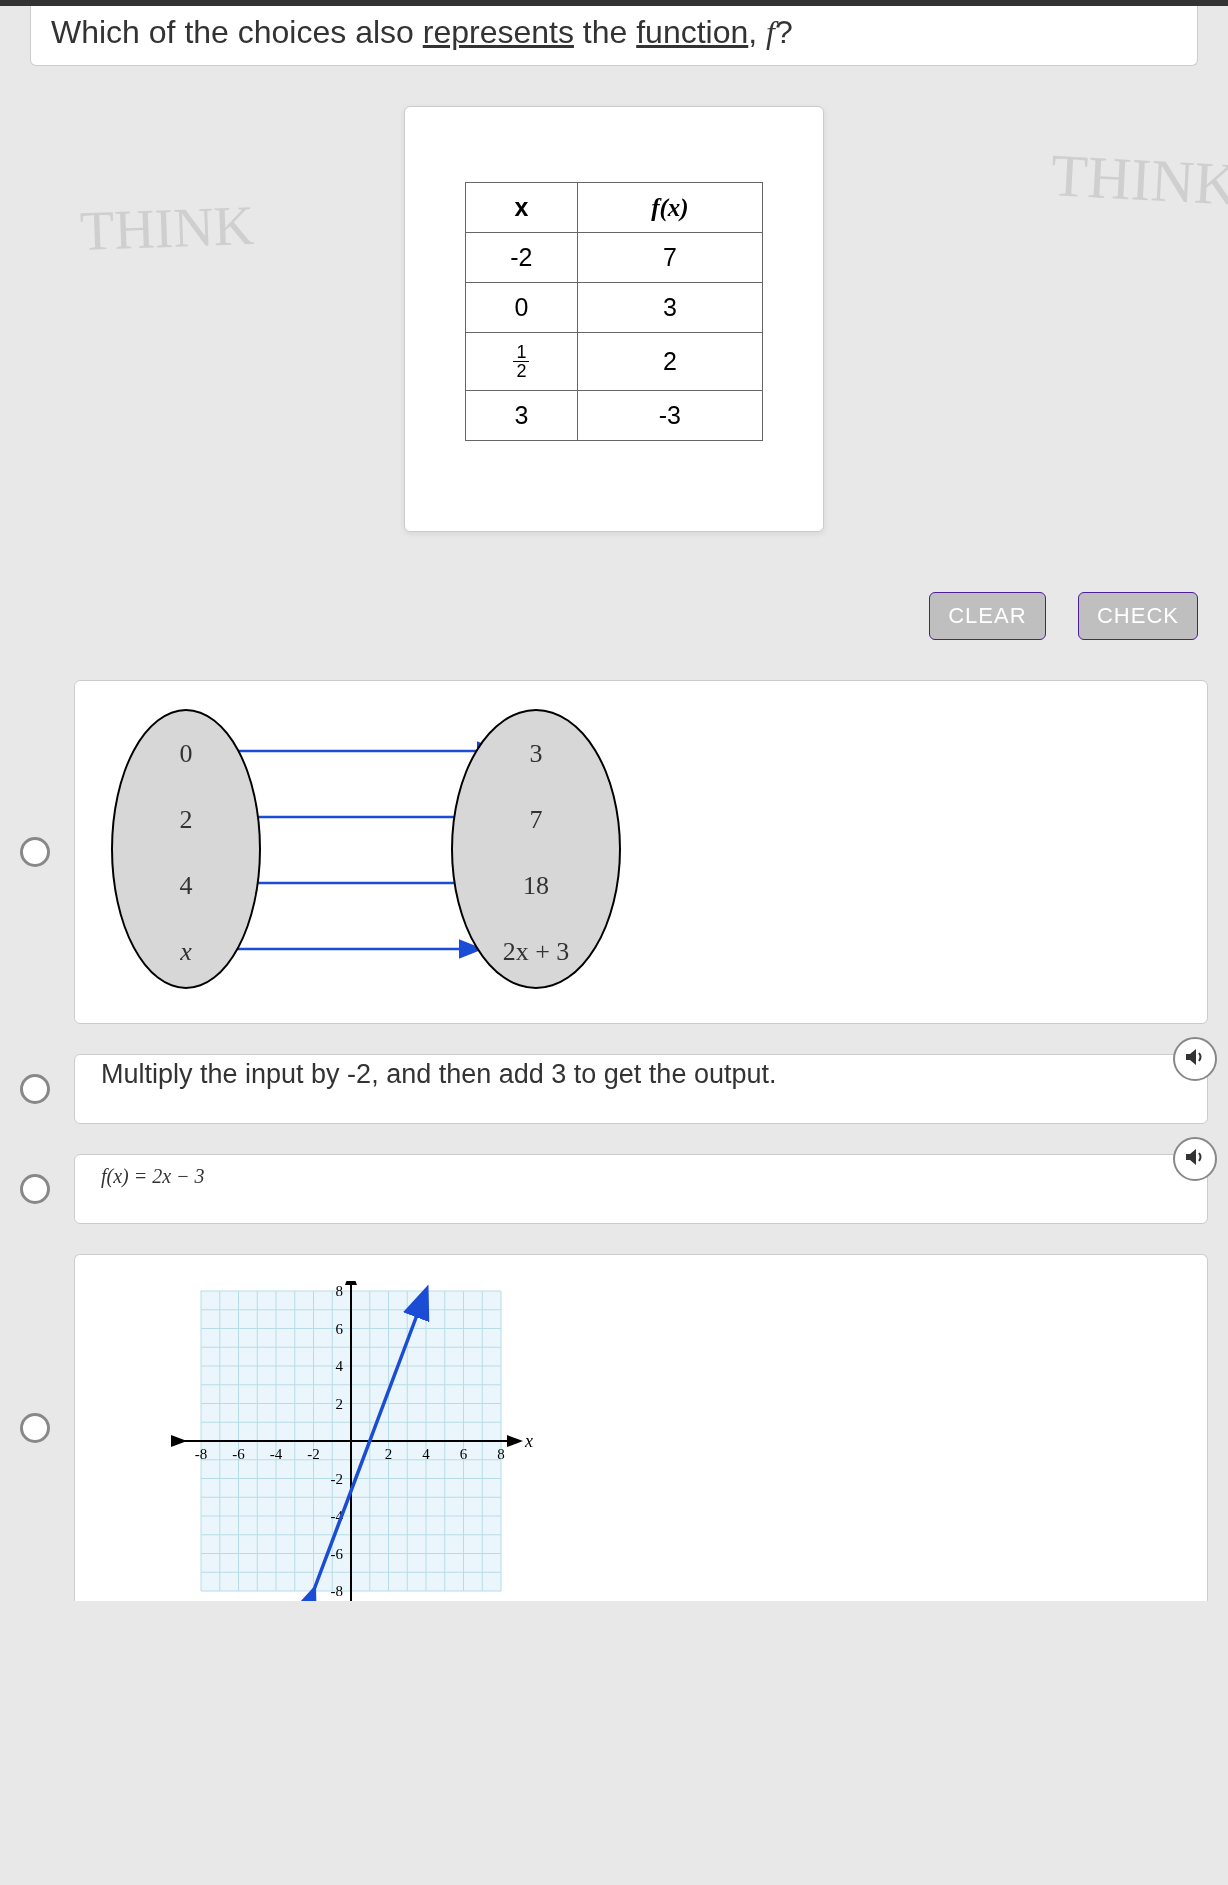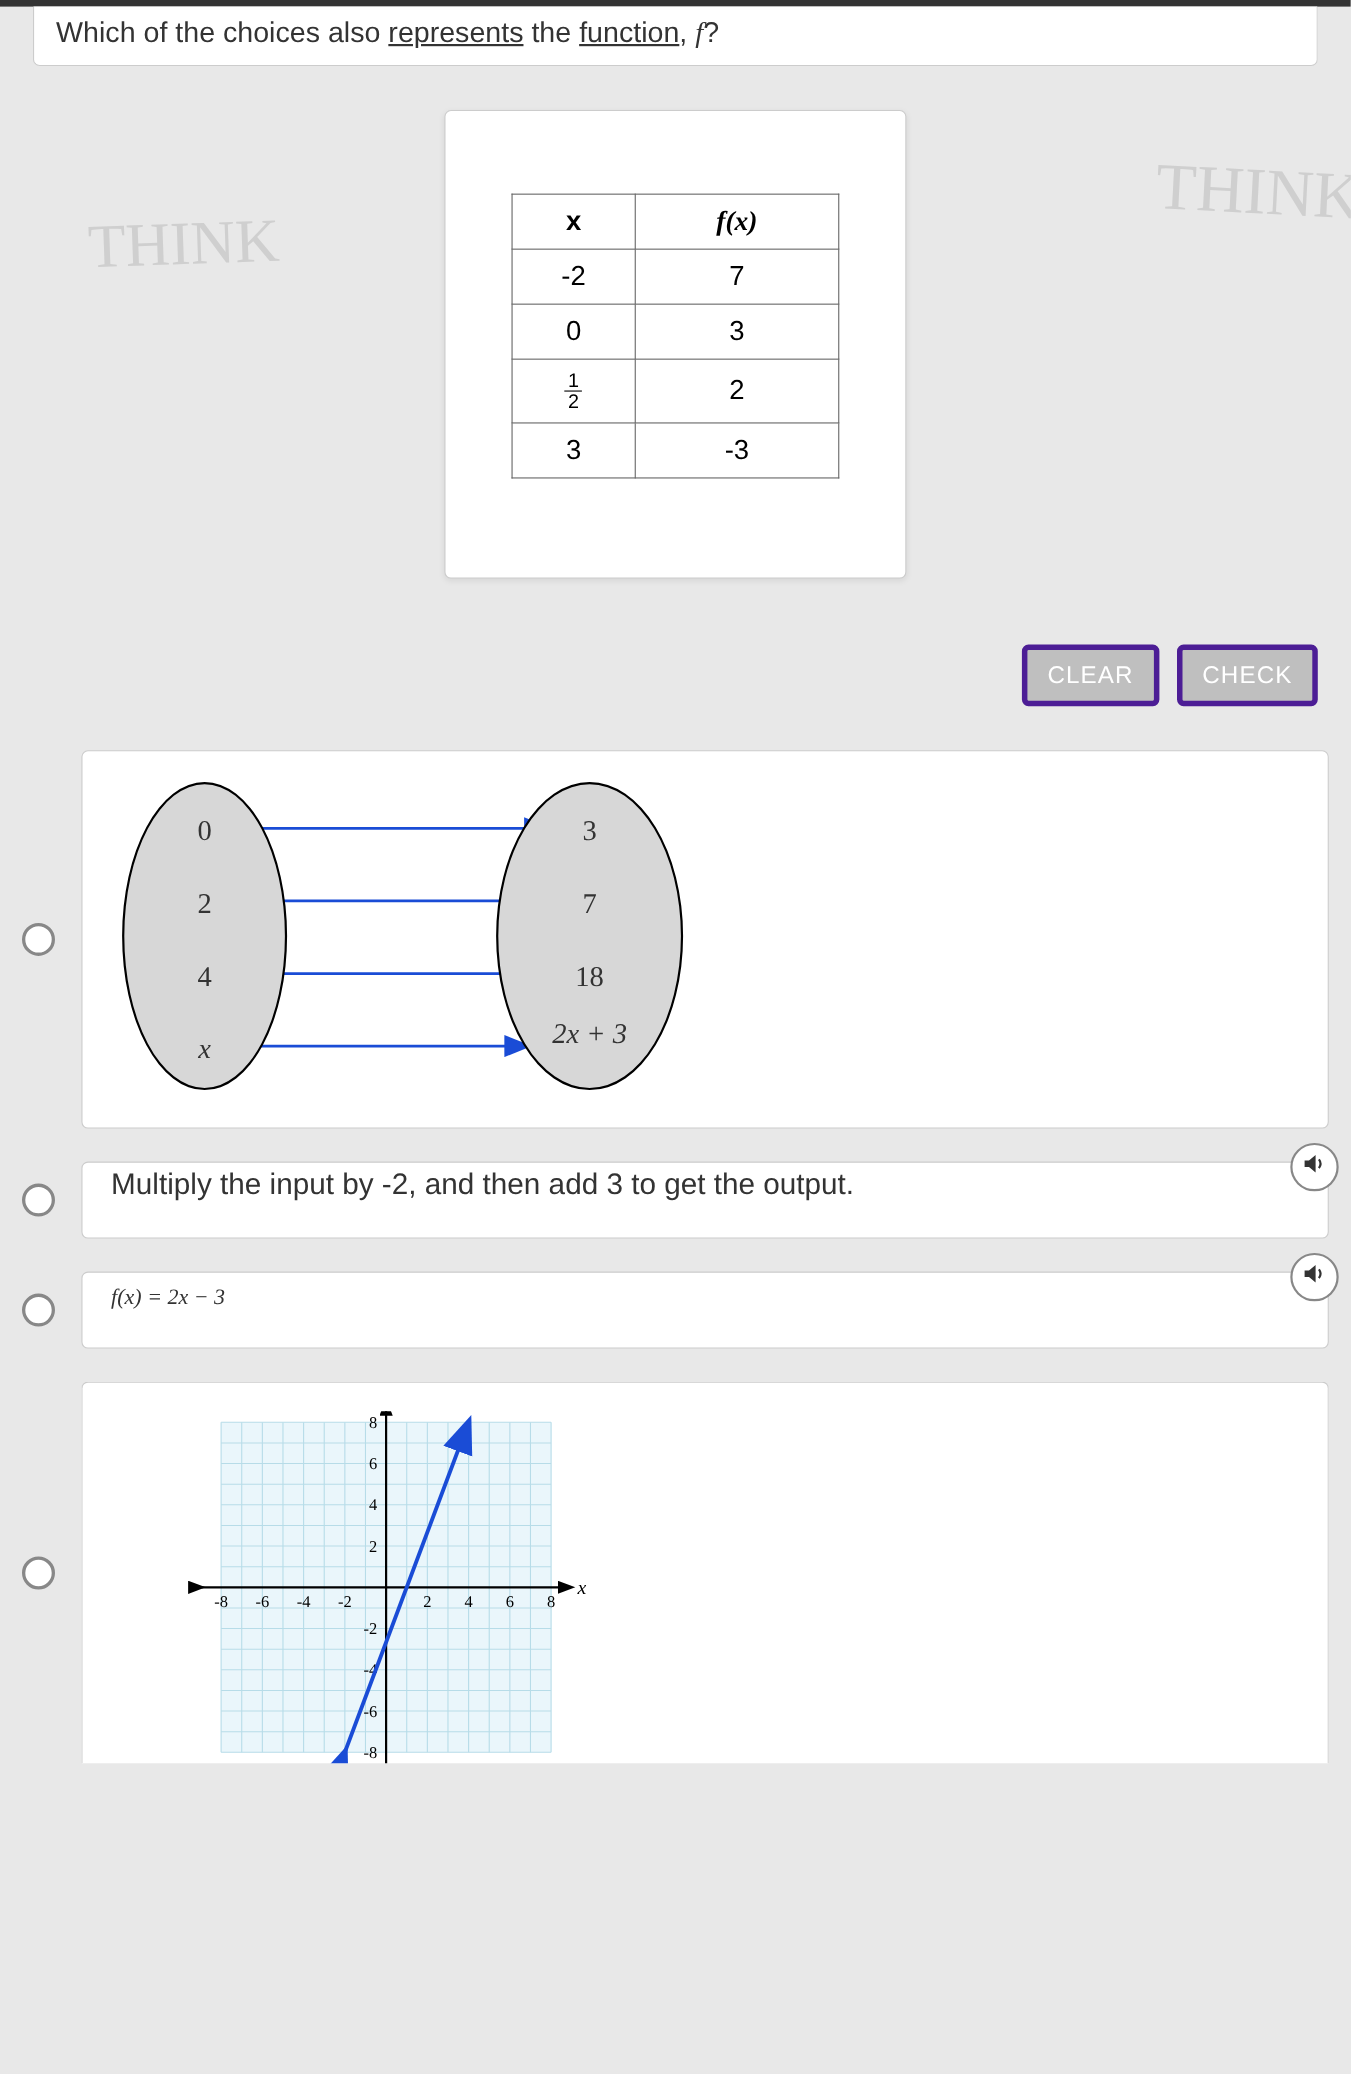--- a/index.html
+++ b/index.html
@@ -10,21 +10,21 @@
     position: relative;
   }
   .top-bar { height: 6px; background: #333; }
   .question-box {
     background: #fff;
     border: 1px solid #ccc;
     border-top: none;
     border-radius: 0 0 6px 6px;
     margin: 0 30px;
     padding: 8px 20px 14px 20px;
-    font-size: 26px;
+    font-size: 32px;
     color: #333;
   }
   .question-box .underline { text-decoration: underline; color: #333; }
   .question-box .italic { font-style: italic; font-family: 'Times New Roman', serif; }
   .bg-area {
     position: relative;
     padding: 40px 30px 30px 30px;
   }
   .think-a, .think-b {
     position: absolute;
@@ -60,25 +60,25 @@
   .frac .n { display:block; border-bottom: 1.5px solid #000; padding: 0 3px;}
   .frac .d { display:block; padding: 0 3px;}
   .btn-row {
     text-align: right;
     padding: 30px 30px 10px 30px;
   }
   .btn {
     display: inline-block;
     background: #bfbfbf;
     color: #fff;
-    border: 5px solid #4c1d95;
+    border: 1px solid #4c1d95;
     border-radius: 6px;
     font-size: 22px;
     padding: 10px 18px;
-    margin-left: 12px;
+    margin-left: 28px;
     cursor: pointer;
     letter-spacing: 1px;
   }
   .options { padding: 30px 20px; }
   .opt-row {
     display: flex;
     align-items: center;
     margin-bottom: 30px;
     position: relative;
   }
@@ -214,21 +214,21 @@
         <div class="oval left">
           <div class="ov-item" style="top:28px">0</div>
           <div class="ov-item" style="top:94px">2</div>
           <div class="ov-item" style="top:160px">4</div>
           <div class="ov-item" style="top:226px;font-style:italic">x</div>
         </div>
         <div class="oval right">
           <div class="ov-item" style="top:28px">3</div>
           <div class="ov-item" style="top:94px">7</div>
           <div class="ov-item" style="top:160px">18</div>
-          <div class="ov-item" style="top:212px;font-style:italic">2x + 3</div>
+          <div class="ov-item" style="top:226px;">2x + 3</div>
         </div>
       </div>
     </div>
   </div>
 
   <div class="opt-row">
     <div class="radio"></div>
     <div class="opt-card small-pad">
       <div class="speaker">
         <span>

